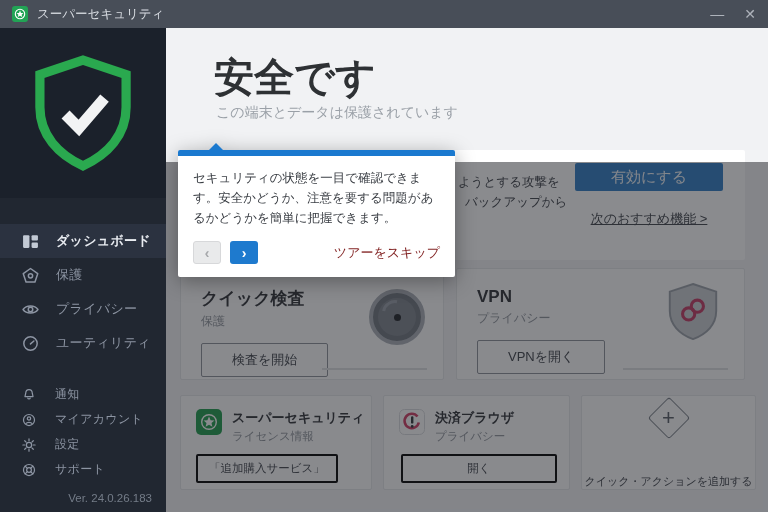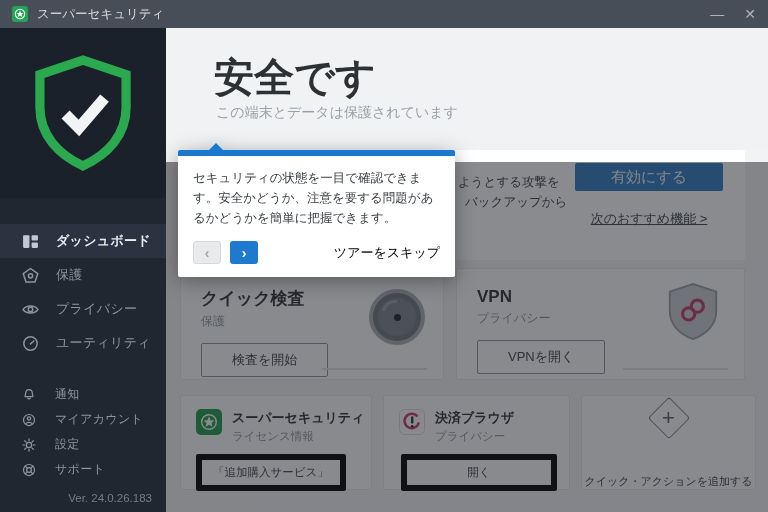--- a/index.html
+++ b/index.html
@@ -68,21 +68,21 @@
                    border:3px solid transparent; border-top-color:#9aa0a9; transform:rotate(-35deg); }
   .vpn-shield { position:absolute; right:22px; top:12px; width:58px; height:62px; }
 
   .c-small { width:192px; height:95px; padding:13px 0 0 15px; }
   .c-small.pay { width:187px; }
   .c-small.addq { width:175px; padding:0; }
   .cs-head { display:flex; align-items:flex-start; }
   .cs-head svg { width:26px; height:26px; margin-right:10px; flex:0 0 auto; }
   .cs-title { font-size:13px; font-weight:bold; color:#2e3136; }
   .cs-cat { font-size:11.5px; color:#8f949b; margin-top:2px; }
-  .cs-btn { margin-top:10px; background:transparent; border:6px solid #000000; border-radius:2px;
+  .cs-btn { margin-top:10px; background:transparent; border:2px solid #000000; border-radius:2px;
             padding:5px 11px; font-size:11.5px; color:#3f434a; cursor:pointer; font-family:inherit; }
   .cs-btn.wide { display:block; width:156px; margin-left:2px; text-align:center; }
   .addq-inner { width:100%; height:100%; display:flex; flex-direction:column; align-items:center; justify-content:center; }
   .diamond-wrap { position:relative; width:44px; height:44px; margin-bottom:10px; }
   .diamond { position:absolute; left:7px; top:7px; width:30px; height:30px; border:1.5px solid #767c85;
              border-radius:3px; transform:rotate(45deg); }
   .diamond-plus { position:absolute; left:0; top:0; width:44px; height:44px; display:flex; align-items:center;
                   justify-content:center; font-size:22px; font-weight:300; color:#565c64; }
   .addq-label { font-size:11px; color:#3f434a;margin-top:40px; }
 
@@ -96,21 +96,21 @@
               border-left:8px solid transparent; border-right:8px solid transparent; border-bottom:8px solid #1a79cf; }
   .tt-box { margin-top:7px; background:#ffffff; border-radius:2px; overflow:hidden; }
   .tt-bar { height:6px; background:#1a79cf; }
   .tt-body { padding:12px 15px 13px 15px; }
   .tt-text { font-size:12.5px; color:#3a3e44; line-height:1.6; }
   .tt-footer { display:flex; align-items:center; margin-top:13px; }
   .tt-nav { width:28px; height:23px; border-radius:3px; border:none; display:flex; align-items:center;
             justify-content:center; font-size:14px; font-weight:bold; cursor:pointer; font-family:inherit; }
   .tt-prev { background:#e9eaeb; color:#a6a8ab; border:1px solid #d7d8da; }
   .tt-next { background:#1e7ace; color:#ffffff; margin-left:9px; }
-  .tt-skip { margin-left:auto; font-size:13px; color:#000000; cursor:pointer; }
+  .tt-skip { margin-left:auto; font-size:13px; color:#7f1d1d; cursor:pointer; }
 
   svg .st { stroke:#8d95a3; stroke-width:1.4; fill:none; stroke-linecap:round; stroke-linejoin:round; }
 </style>
 </head>
 <body>
 
 <div class="stage">
 
   <div class="titlebar">
     <svg class="app-ico" viewBox="0 0 16 16">

